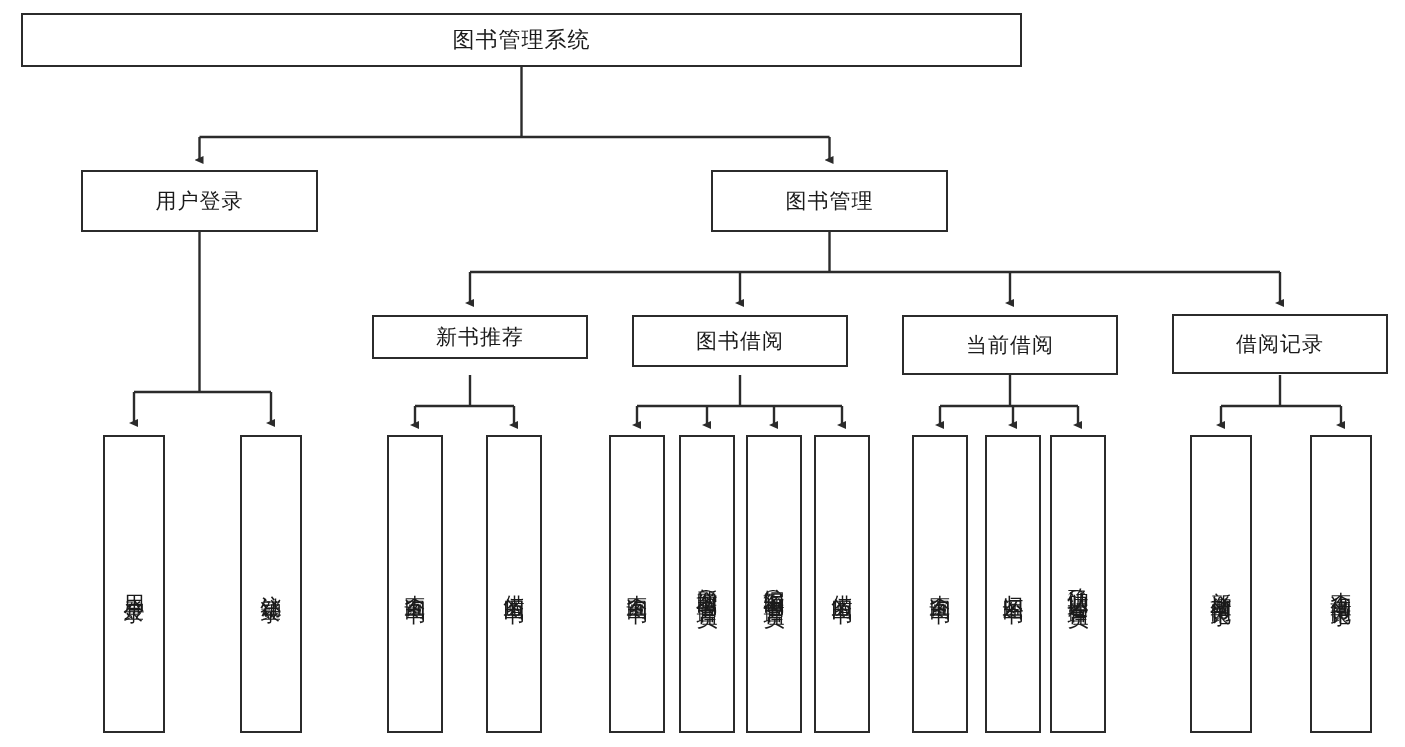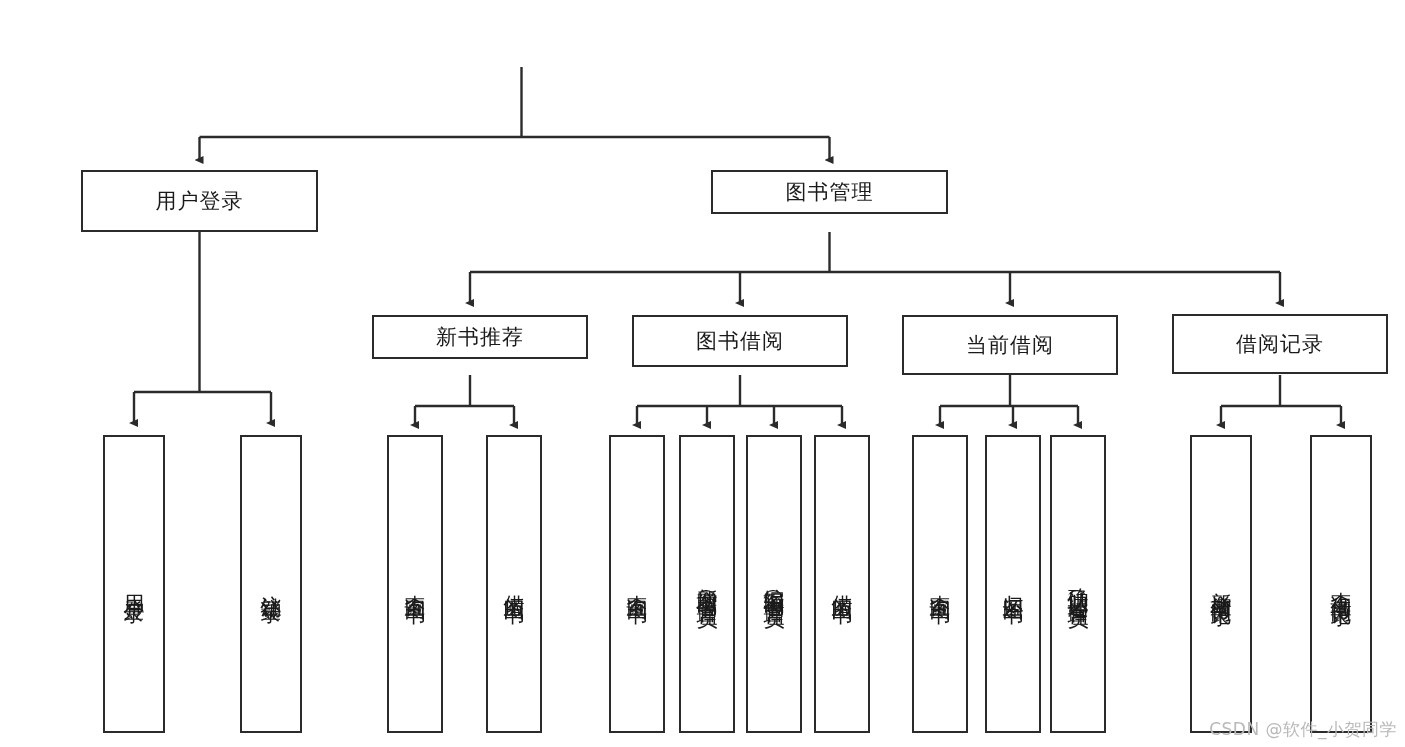--- a/index.html
+++ b/index.html
@@ -121,26 +121,29 @@
       <path d="M1013,406 L1013,425" marker-end="url(#arrow)"></path>
       <path d="M1078,406 L1078,425" marker-end="url(#arrow)"></path>
 
       <path d="M1280,375 L1280,406"></path>
       <path d="M1221,406 L1341,406"></path>
       <path d="M1221,406 L1221,425" marker-end="url(#arrow)"></path>
       <path d="M1341,406 L1341,425" marker-end="url(#arrow)"></path>
     </g>
   </svg>
 
+  <div class="node root" id="node-root" style="left: 21px; top: 13px; width: 1001px; height: 54px;">
+    <span class="htext">图书管理系统</span>
+  </div>
 
   <div id="lvl2-host">
       <div class="node lvl2" style="left: 81px; top: 170px; width: 237px; height: 62px;">
         <span class="htext">用户登录</span>
       </div>
-      <div class="node lvl2" style="left: 711px; top: 170px; width: 237px; height: 44px;">
+      <div class="node lvl2" style="left: 711px; top: 170px; width: 237px; height: 62px;">
         <span class="htext">图书管理</span>
       </div>
     </div>
   <div id="lvl3-host">
       <div class="node lvl3" style="left: 372px; top: 315px; width: 216px; height: 44px;">
         <span class="htext">新书推荐</span>
       </div>
       <div class="node lvl3" style="left: 632px; top: 315px; width: 216px; height: 52px;">
         <span class="htext">图书借阅</span>
       </div>
@@ -186,14 +189,13 @@
         <span class="vtext">确认归还（管理员）</span>
       </div>
       <div class="node leaf" style="left: 1190px; top: 435px; width: 62px; height: 298px;">
         <span class="vtext">新增借阅记录</span>
       </div>
       <div class="node leaf" style="left: 1310px; top: 435px; width: 62px; height: 298px;">
         <span class="vtext">查询借阅记录</span>
       </div>
     </div>
 
-  <div id="watermark">CSDN @软件_小贺同学</div>
 </div>
 
 </body></html>

